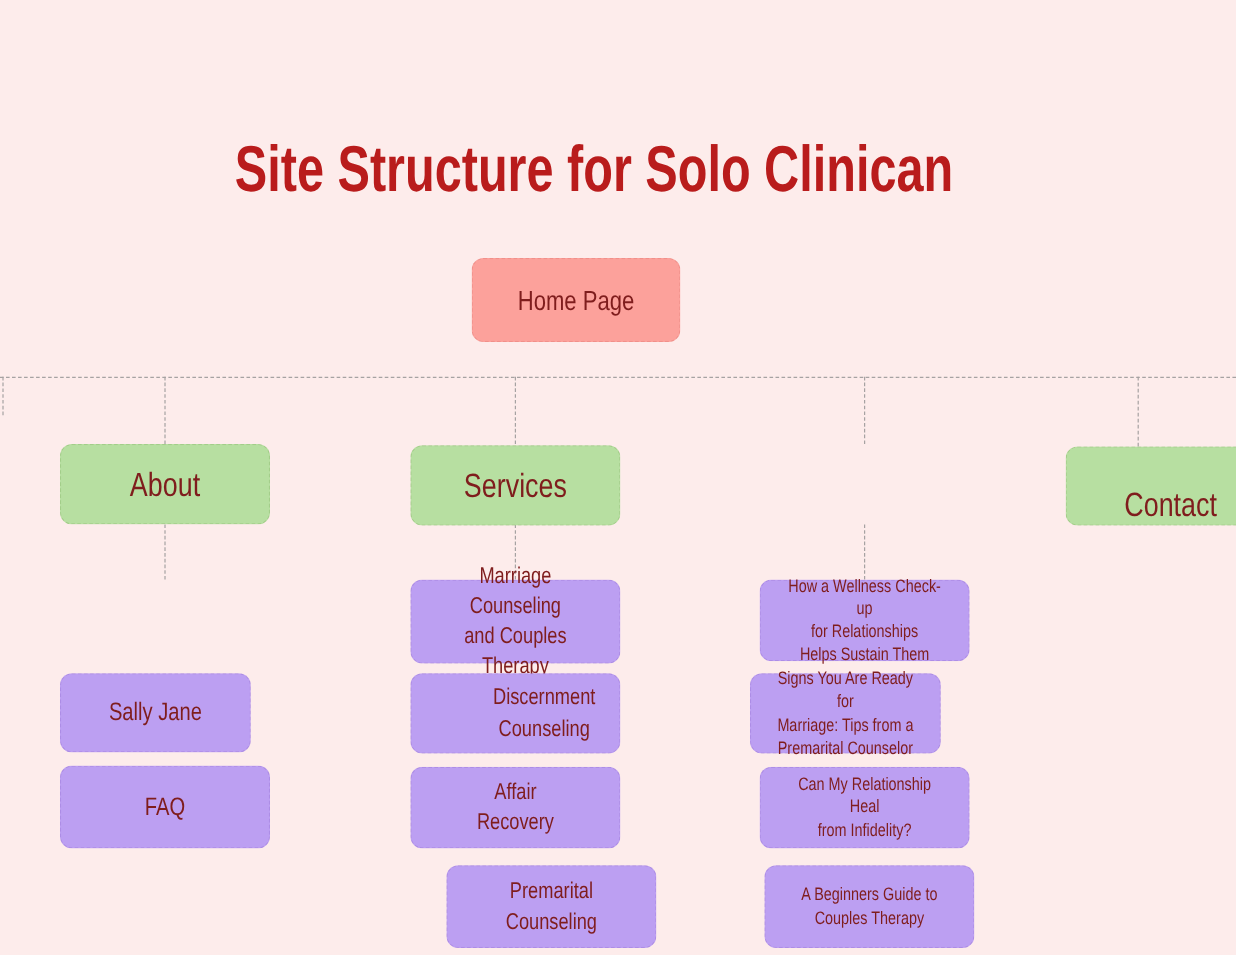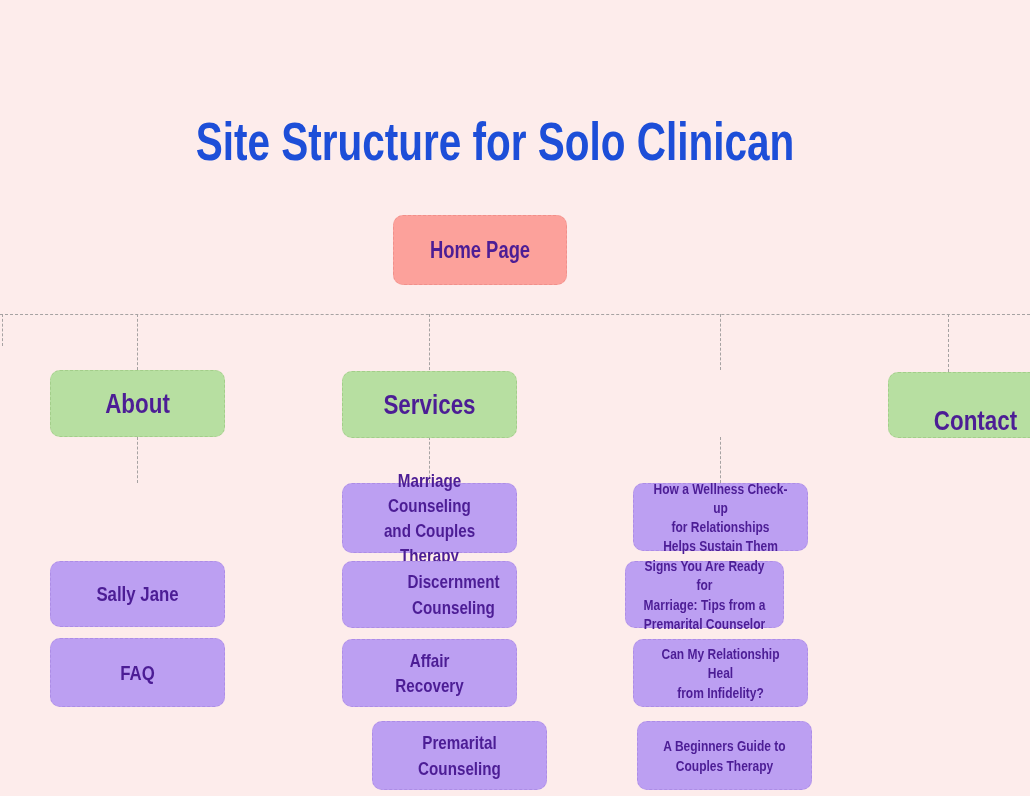--- a/index.html
+++ b/index.html
@@ -12,31 +12,31 @@
     width:1030px;height:796px;
     background:#fdeceb;
     overflow:hidden;
   }
   .title{
     position:absolute;
     left:0;top:110px;width:990px;
     text-align:center;
     font-size:54px;
     font-weight:bold;
-    color:#1d4ed8;
+    color:#b91c1c;
     white-space:nowrap;
   }
   .title .lbl{display:inline-block;transform:scaleX(0.75);transform-origin:center;}
   .node{
     position:absolute;
     border-radius:10px;
     display:flex;align-items:center;justify-content:center;
     text-align:center;
-    color:#4c1d95;
-    font-weight:bold;
+    color:#7f1d1d;
+    font-weight:normal;
     box-sizing:border-box;
   }
   .lbl{
     display:block;width:100%;
     transform:scaleX(0.8);transform-origin:center;
     white-space:pre-line;
   }
   .home{background:#fca19b;border:1px dashed rgba(205,95,90,0.25);font-size:23px;}
   .cat{background:#b7dfa1;border:1px dashed rgba(95,145,60,0.22);font-size:28px;}
   .pg{background:#bc9ff2;border:1px dashed rgba(125,80,185,0.22);}
@@ -78,21 +78,21 @@
   <div class="node cat" style="left:50px;top:370px;width:175px;height:67px;">
     <span class="lbl">About</span>
   </div>
   <div class="node cat" style="left:342px;top:371px;width:175px;height:67px;">
     <span class="lbl">Services</span>
   </div>
   <div class="node cat" style="left:888px;top:372px;width:175px;height:66px;align-items:flex-end;">
     <span class="lbl">Contact</span>
   </div>
 
-  <div class="node pg pg-lg" style="left:50px;top:561px;width:175px;height:66px;">
+  <div class="node pg pg-lg" style="left:50px;top:561px;width:159px;height:66px;">
     <span class="lbl">Sally Jane</span>
   </div>
   <div class="node pg pg-lg" style="left:50px;top:638px;width:175px;height:69px;">
     <span class="lbl">FAQ</span>
   </div>
 
   <div class="node pg pg-md" style="left:342px;top:483px;width:175px;height:70px;">
     <span class="lbl">Marriage Counseling
 and Couples Therapy</span>
   </div>

